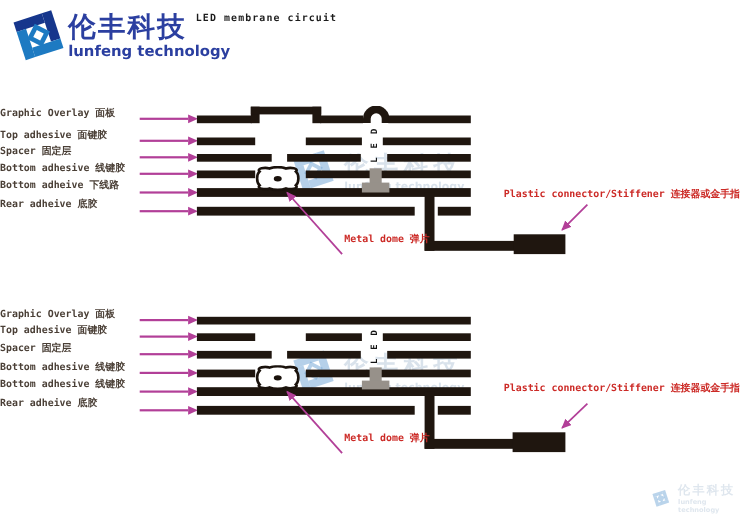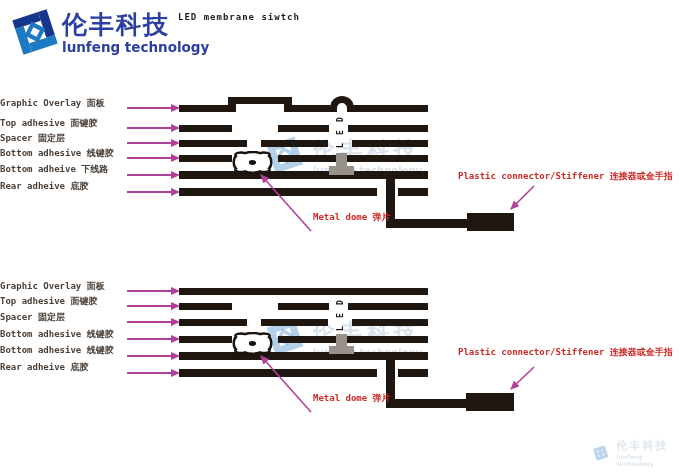--- a/index.html
+++ b/index.html
@@ -51,21 +51,21 @@
       <rect x="8" y="8" width="27" height="9" fill="#16368c"></rect>
       <rect x="35" y="8" width="9" height="27" fill="#16368c"></rect>
       <rect x="17" y="35" width="27" height="9" fill="#1d7ac2"></rect>
       <rect x="8" y="17" width="9" height="27" fill="#1d7ac2"></rect>
       <polygon points="26,15 37,26 26,37 15,26" fill="#1d7ac2"></polygon>
       <polygon points="26,21 31,26 26,31 21,26" fill="#ffffff"></polygon>
     </g>
   </svg>
   <div class="logo-cn">伦丰科技</div>
   <div class="logo-en">lunfeng technology</div>
-  <div class="title1">LED membrane siwtch</div>
+  <div class="title1">LED membrane circuit</div>
 
   <div class="wm" style="left:264px;top:134px;">
     <svg width="42" height="42" viewBox="0 0 52 52">
       <g transform="rotate(-18 26 26)">
         <rect x="8" y="8" width="27" height="9" fill="rgba(120,170,215,0.55)"></rect>
         <rect x="35" y="8" width="9" height="27" fill="rgba(120,170,215,0.55)"></rect>
         <rect x="17" y="35" width="27" height="9" fill="rgba(120,170,215,0.55)"></rect>
         <rect x="8" y="17" width="9" height="27" fill="rgba(120,170,215,0.55)"></rect>
         <polygon points="26,15 37,26 26,37 15,26" fill="rgba(120,170,215,0.55)"></polygon>
         <polygon points="26,21 31,26 26,31 21,26" fill="#ffffff"></polygon>

